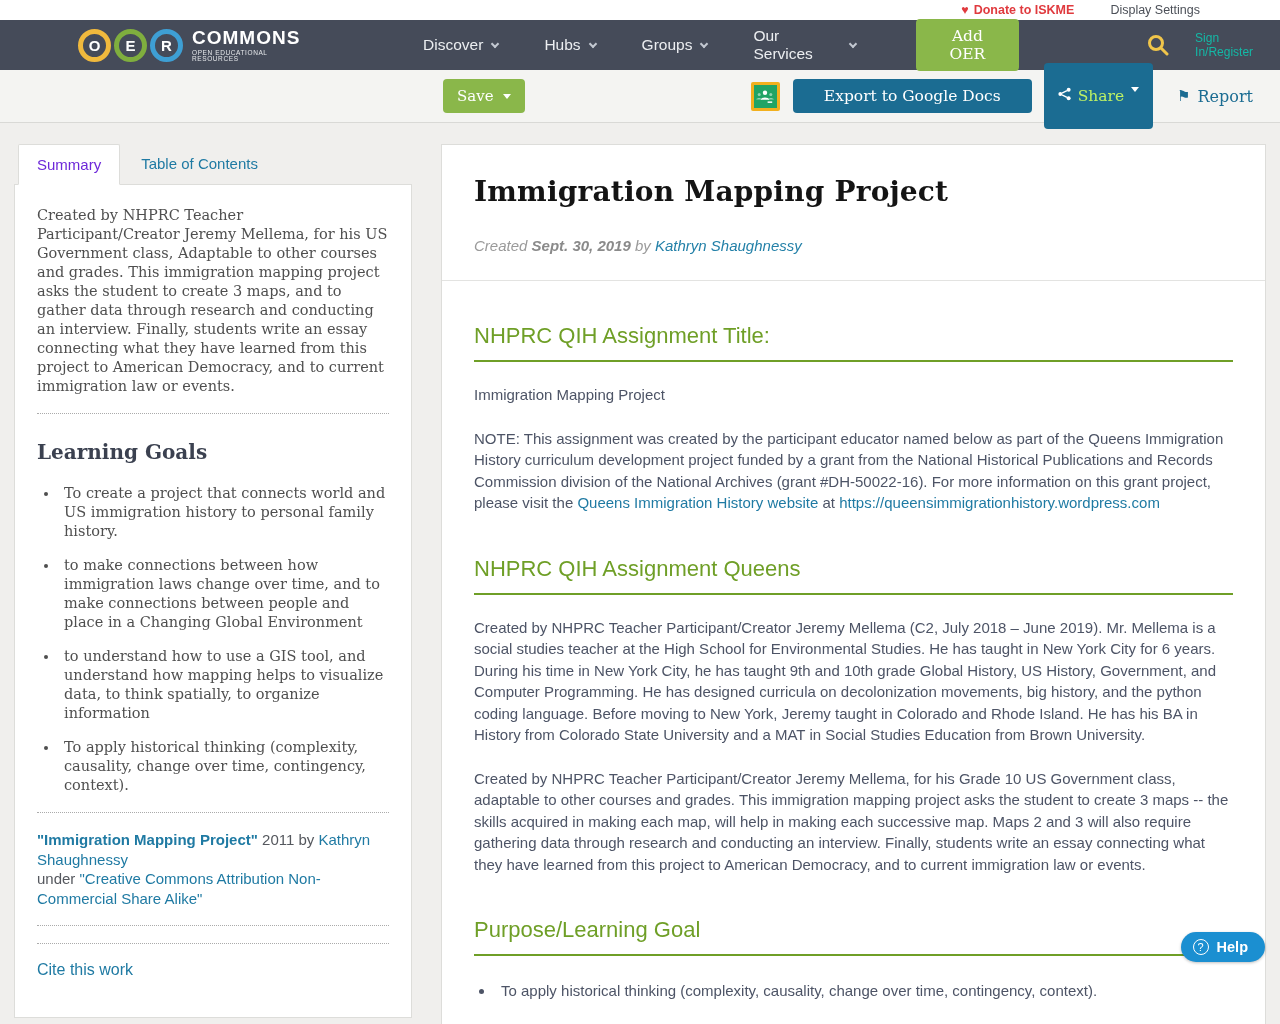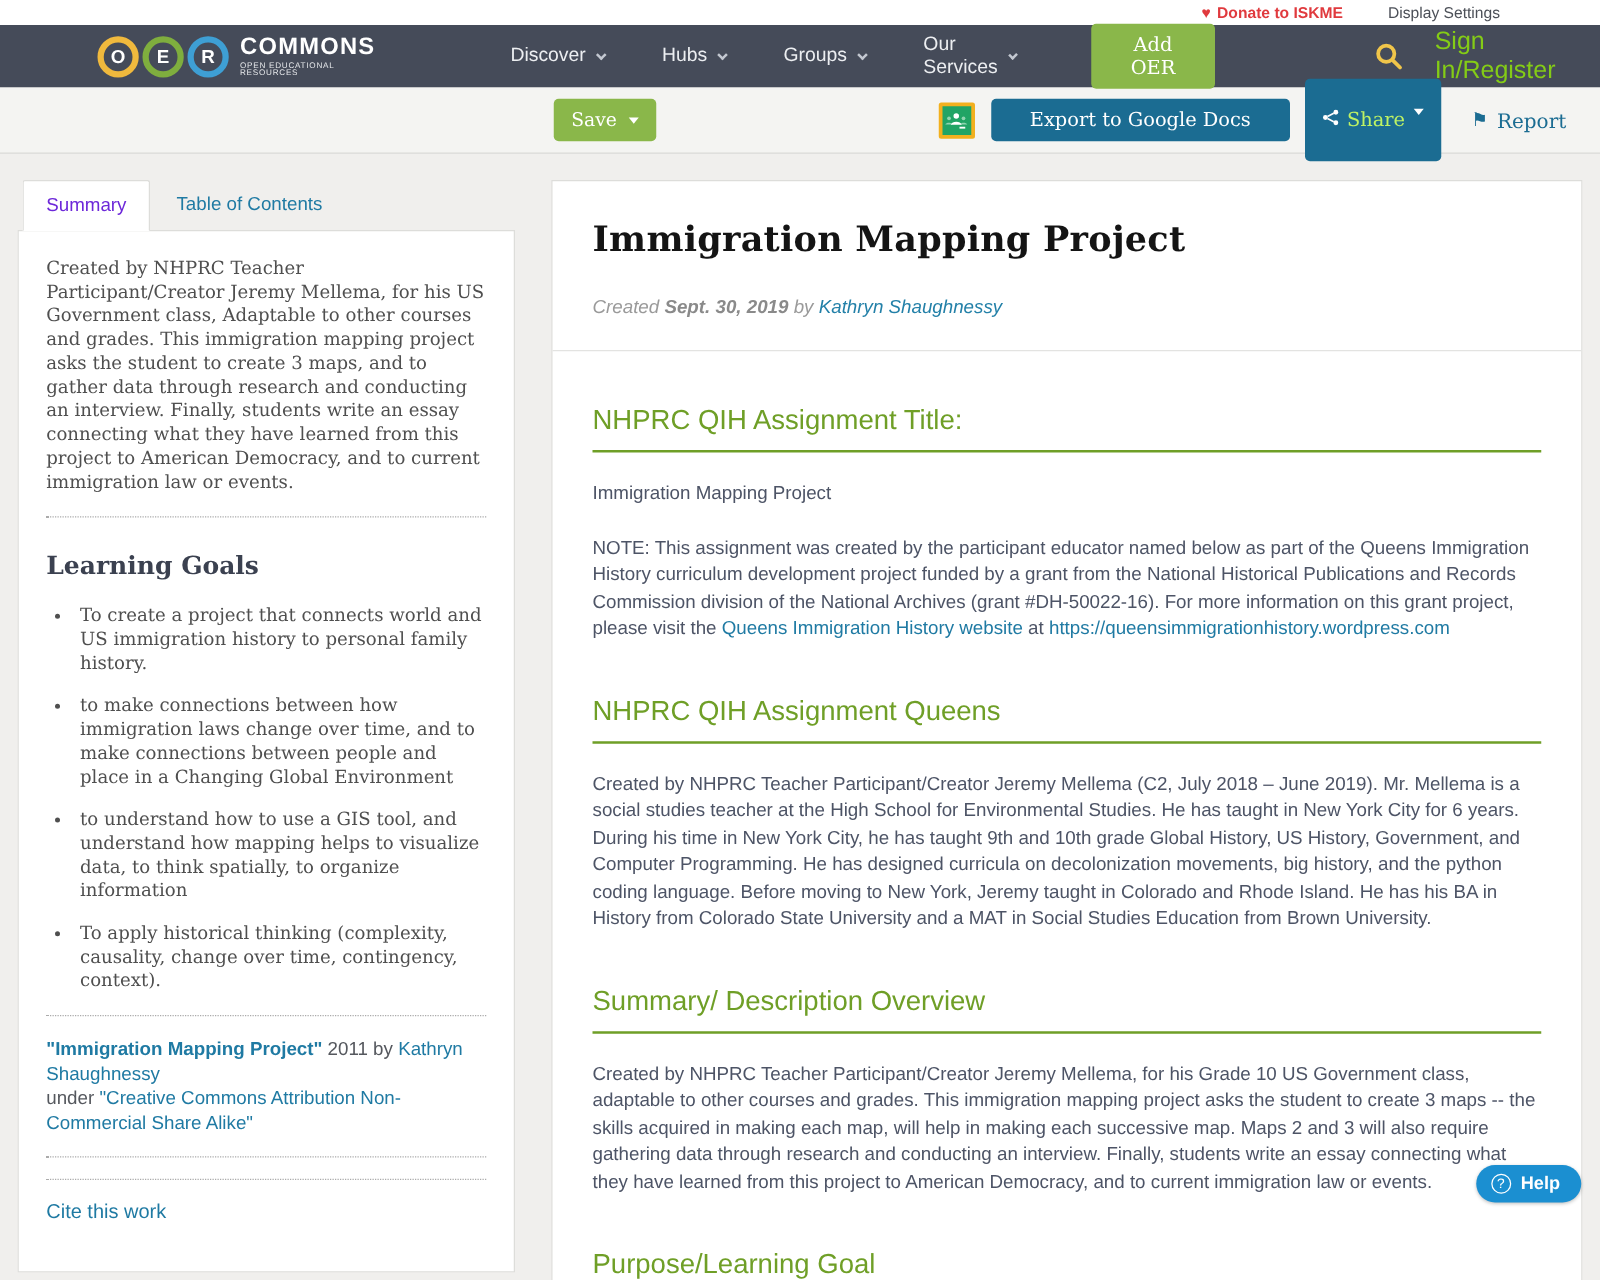--- a/index.html
+++ b/index.html
@@ -21,21 +21,21 @@
   .ring-e { border: 5px solid #7fae3e; }
   .ring-r { border: 5px solid #3e9fd4; }
   .logo-text { color: #fff; line-height: 1; }
   .logo-title { font-size: 19px; font-weight: bold; letter-spacing: 1px; }
   .logo-sub { font-size: 6.5px; letter-spacing: 0.6px; margin-top: 3px; color: #e6e8eb; }
   nav { display: flex; align-items: center; margin-left: 108px; gap: 46px; }
   .nav-item { color: #eceef1; font-size: 15.5px; display: flex; align-items: center; cursor: pointer; }
   .chev { display: inline-block; width: 6px; height: 6px; border-right: 2px solid #c3c8d1; border-bottom: 2px solid #c3c8d1; transform: rotate(45deg); margin-left: 9px; margin-top: -3px; }
   .add-oer { margin-left: 60px; background: #8ab74a; color: #fff; border: none; border-radius: 4px; font-size: 15.5px; padding: 8px 16px; font-family: "DejaVu Serif", serif; cursor: pointer; }
   .search-btn { margin-left: 128px; background: none; border: none; cursor: pointer; display: flex; align-items: center; }
-  .signin { color: #84cc16; font-size: 20px; margin-left: 26px; }
+  .signin { color: #14b8a6; font-size: 12px; margin-left: 26px; }
 
   
   .toolbar { height: 53px; background: #f4f4f2; border-bottom: 1px solid #d9d9d6; display: flex; align-items: center; }
   .save-btn { margin-left: 443px; background: #8ab74a; border: none; border-radius: 4px; color: #fff; font-size: 15px; font-family: "DejaVu Serif", serif; padding: 8px 14px; cursor: pointer; display: flex; align-items: center; gap: 9px; }
   .caret-down { display: inline-block; width: 0; height: 0; border-left: 4px solid transparent; border-right: 4px solid transparent; border-top: 5px solid #fff; }
   .toolbar-right { margin-left: auto; margin-right: 27px; display: flex; align-items: center; }
   .classroom-icon { width: 29px; height: 29px; background: #21a465; border: 3px solid #f2b01e; border-radius: 2px; display: flex; align-items: center; justify-content: center; cursor: pointer; }
   .export-btn { margin-left: 13px; background: #1b6c92; color: #fff; border: none; border-radius: 4px; font-size: 15.5px; font-family: "DejaVu Serif", serif; padding: 8px 31px; cursor: pointer; }
   .share-btn { margin-left: 12px; background: #1b6c92; color: #bef264; border: none; border-radius: 4px; font-size: 15.5px; font-family: "DejaVu Serif", serif; padding: 24px 14px; cursor: pointer; display: flex; gap: 7px; }
   .report-link { margin-left: 24px; color: #1b6c92; font-size: 16px; font-family: "DejaVu Serif", serif; display: flex; align-items: center; gap: 7px; }
@@ -212,21 +212,20 @@
         <p>Immigration Mapping Project</p>
         <p><span>NOTE: This assignment was created by the participant educator named below as part of the Queens Immigration History curriculum development project funded by a grant from the National Historical Publications and Records Commission division of the National Archives (grant #DH-50022-16).  For more information on this grant project, please visit the </span><a>Queens Immigration History website</a><span>  at </span><a>https://queensimmigrationhistory.wordpress.com</a></p>
       </div>
 
       <div class="section">
         <h2>NHPRC QIH Assignment Queens</h2>
         <p>Created by NHPRC Teacher Participant/Creator Jeremy Mellema (C2, July 2018 – June 2019). Mr. Mellema is a social studies teacher at the High School for Environmental Studies. He has taught in New York City for 6 years. During his time in New York City, he has taught 9th and 10th grade Global History, US History, Government, and Computer Programming. He has designed curricula on decolonization movements, big history, and the python coding language. Before moving to New York, Jeremy taught in Colorado and Rhode Island. He has his BA in History from Colorado State University and a MAT in Social Studies Education from Brown University.</p>
       </div>
 
       <div class="section">
-        <h2>Summary/ Description Overview</h2>
         <p>Created by NHPRC Teacher Participant/Creator Jeremy Mellema, for his Grade 10 US Government class, adaptable to other courses and grades. This immigration mapping project asks the student to create 3 maps -- the skills acquired in making each map, will help in making each successive map.  Maps 2 and 3 will also require gathering data through research and conducting an interview.  Finally, students write an essay connecting what they have learned from this project to American Democracy, and to current immigration law or events.</p>
       </div>
 
       <div class="section">
         <h2>Purpose/Learning Goal</h2>
         <ul class="purpose-list">
           <li>To apply historical thinking (complexity, causality, change over time, contingency, context).</li>
 
         </ul>
       </div>

